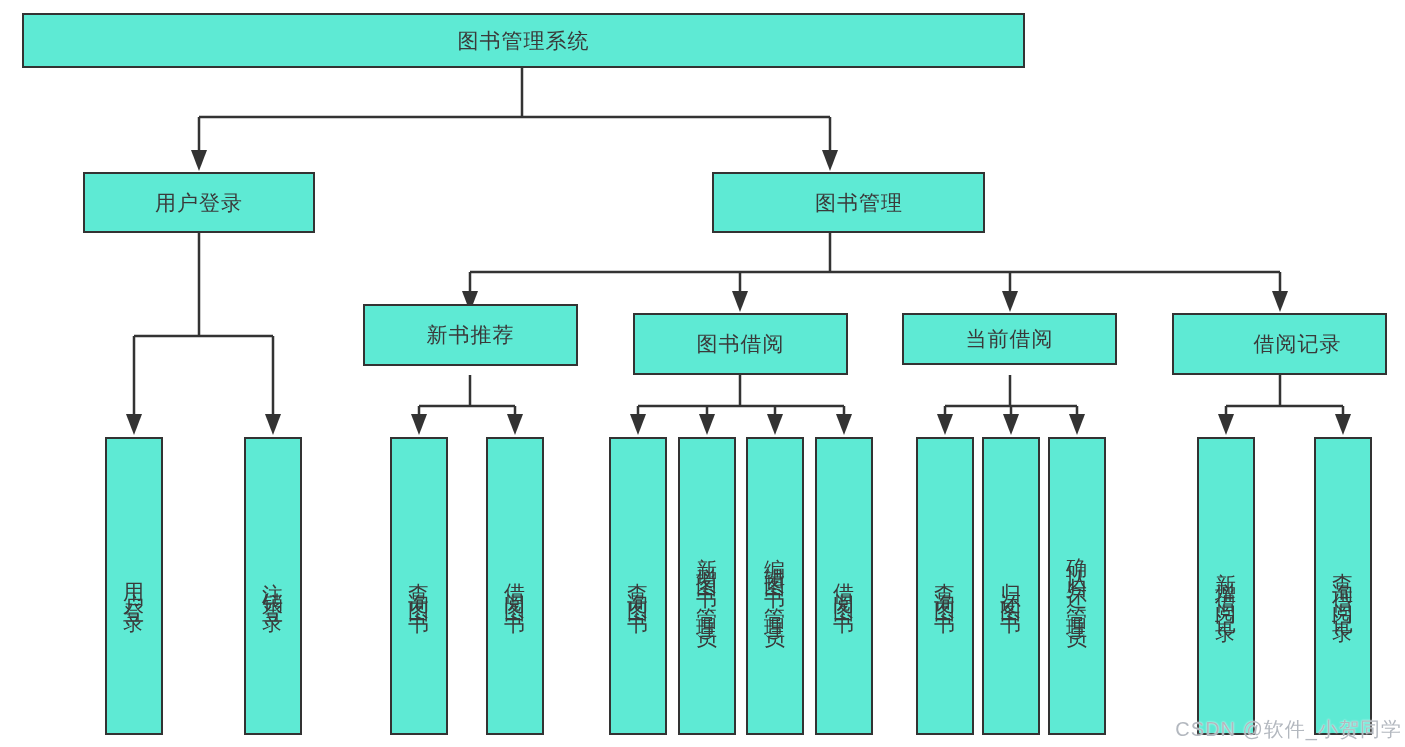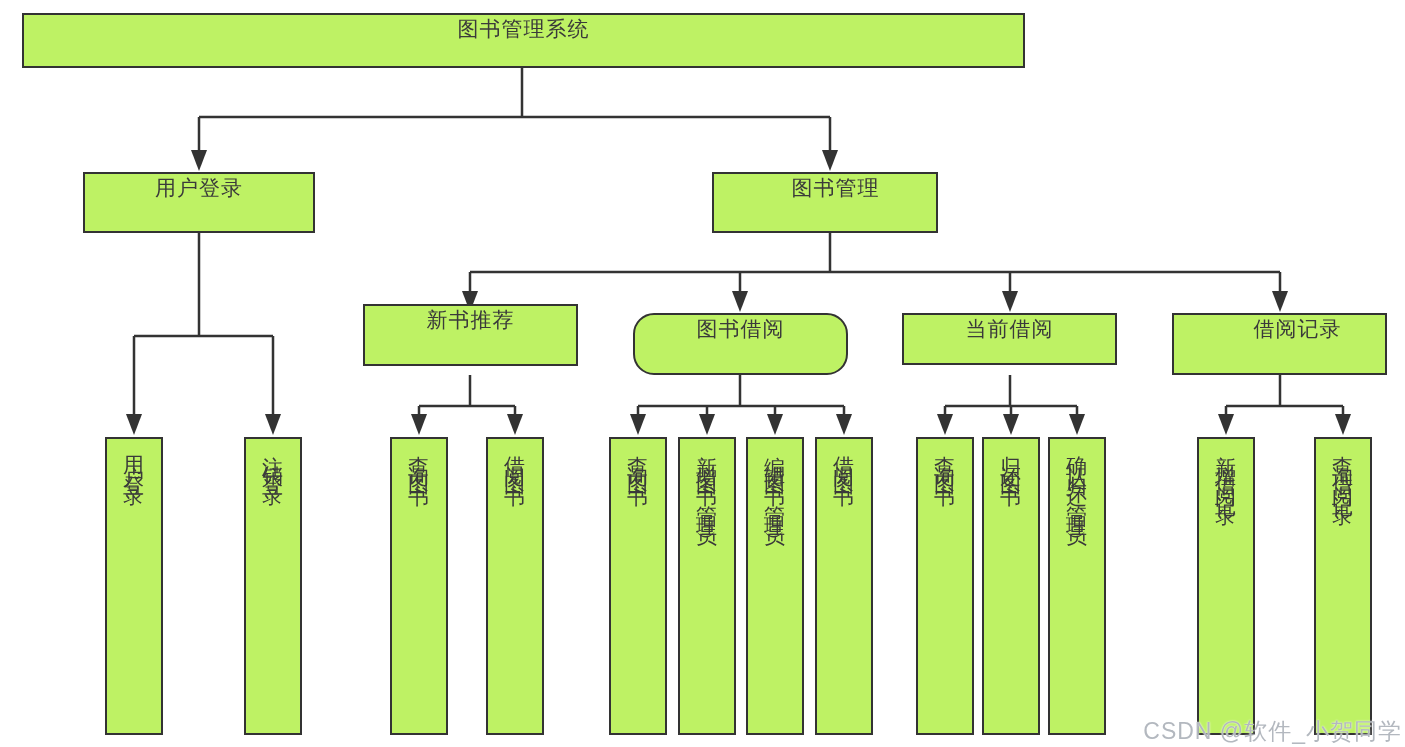--- a/index.html
+++ b/index.html
@@ -8,22 +8,22 @@
     width:1405px;height:747px;
     background:#ffffff;
     font-family:"Liberation Sans","DejaVu Sans",sans-serif;
     overflow:hidden;
   }
   #connectors{position:absolute;left:0;top:0;z-index:1;}
   .node{
     position:absolute;
     box-sizing:border-box;
     border:2px solid #333333;
-    background:#bef264;
-    display:flex;justify-content:center;
+    background:#5eead4;
+    display:flex;align-items:center;justify-content:center;
     color:#3a3a3a;
     font-size:21px;
     z-index:2;
     letter-spacing:1px;
   }
   .leaf{
     width:58px;height:298px;top:437px;
   }
   .leaf span{
     writing-mode:vertical-rl;
@@ -31,21 +31,21 @@
     font-size:21px;
     letter-spacing:10px;
     line-height:1;
     color:#3a3a3a;
     white-space:nowrap;
   }
   .watermark{
     position:absolute;
     right:3px;top:716px;
     z-index:3;
-    font-size:23px;
+    font-size:20px;
     color:#b3b8bf;
     letter-spacing:1px;
     text-shadow:0 0 2px #ffffff;
   }
 </style>
 </head>
 <body>
 
 <div id="canvas">
 
@@ -81,28 +81,28 @@
     </g>
   </svg>
 
   <div class="node" style="left:22px;top:13px;width:1003px;height:55px;">
     <span>图书管理系统</span>
   </div>
 
   <div class="node" style="left:83px;top:172px;width:232px;height:61px;">
     <span>用户登录</span>
   </div>
-  <div class="node" style="left:712px;top:172px;width:226px;height:61px;padding-left:21px;">
+  <div class="node" style="left:712px;top:172px;width:273px;height:61px;padding-left:21px;">
     <span>图书管理</span>
   </div>
 
   <div class="node" style="left:363px;top:304px;width:215px;height:62px;">
     <span>新书推荐</span>
   </div>
-  <div class="node" style="left:633px;top:313px;width:215px;height:62px;border-radius:21px;">
+  <div class="node" style="left:633px;top:313px;width:215px;height:62px;">
     <span>图书借阅</span>
   </div>
   <div class="node" style="left:902px;top:313px;width:215px;height:52px;">
     <span>当前借阅</span>
   </div>
   <div class="node" style="left:1172px;top:313px;width:215px;height:62px;padding-left:36px;">
     <span>借阅记录</span>
   </div>
 
   <div class="node leaf" style="left:105px;">

